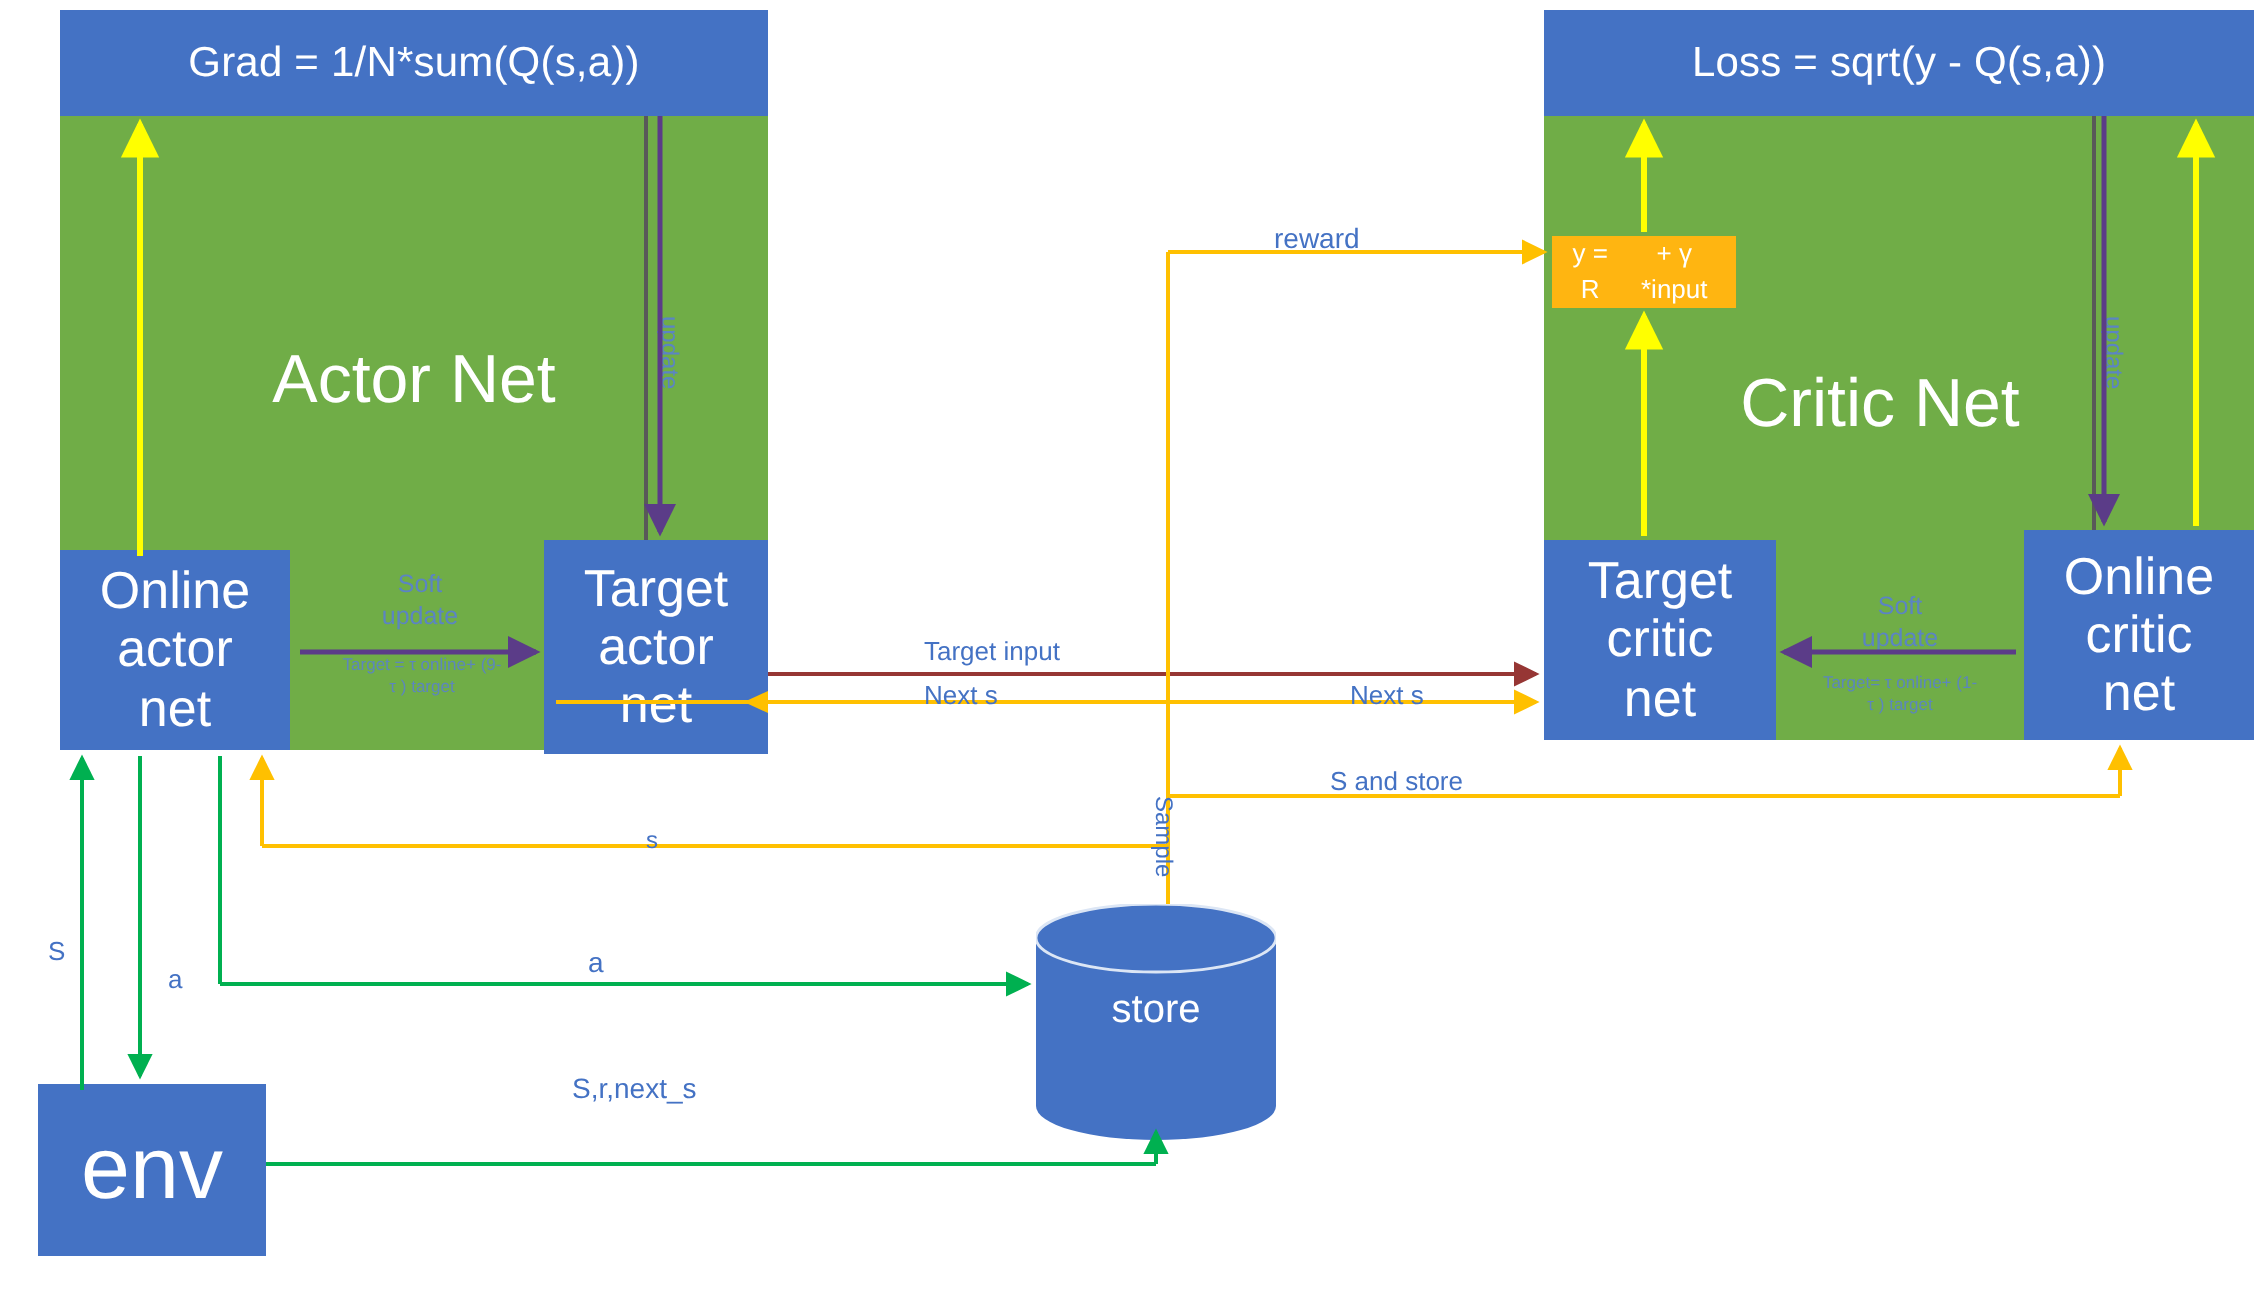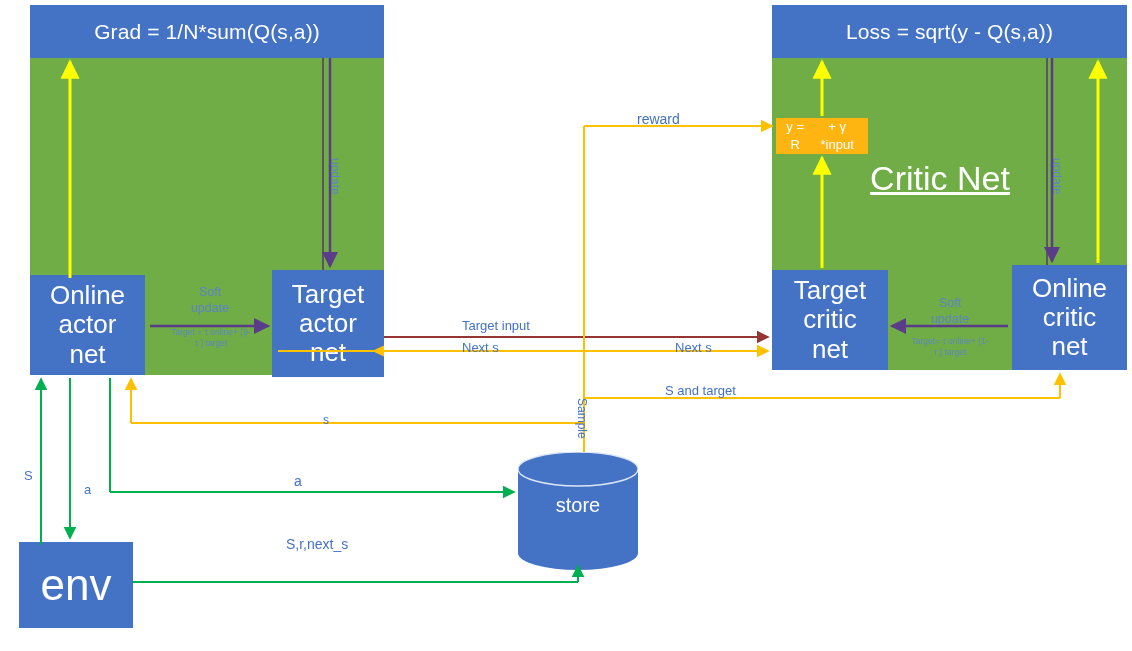--- a/index.html
+++ b/index.html
@@ -32,20 +32,21 @@
 </style>
 </head>
 <body>
 
 <div id="canvas">
 
   <div class="box blue hdr" style="left:30px;top:5px;width:354px;height:53px;">Grad = 1/N*sum(Q(s,a))</div>
 
   <div class="box green" style="left:30px;top:58px;width:354px;height:317px;"></div>
 
+  <div class="box bignet" style="left:30px;top:150px;width:354px;height:80px;">Actor Net</div>
 
   <div style="position:absolute;left:322px;top:58px;width:2px;height:317px;background:#595959;"></div>
 
   <div class="vlabel" style="left:328px;top:158px;">update</div>
 
   <div class="box blue netbox" style="left:30px;top:275px;width:115px;height:100px;">
     <span>Online</span>
     <span>actor</span>
     <span>net</span>
   </div>
@@ -63,21 +64,21 @@
 
   <div class="softform" style="left:152px;top:327px;width:118px;">
     <div>Target = τ online+ (9-</div>
     <div>τ ) target</div>
   </div>
 
   <div class="box blue hdr" style="left:772px;top:5px;width:355px;height:53px;">Loss = sqrt(y - Q(s,a))</div>
 
   <div class="box green" style="left:772px;top:58px;width:355px;height:312px;"></div>
 
-  <div class="box bignet" style="left:790px;top:138px;width:300px;height:80px;text-decoration:underline;">Critic Net</div>
+  <div class="box bignet" style="left:790px;top:162px;width:300px;height:80px;">Critic Net</div>
 
   <div style="position:absolute;left:1046px;top:58px;width:2px;height:312px;background:#595959;"></div>
 
   <div class="vlabel" style="left:1050px;top:158px;">update</div>
 
   <div class="box orange orangebox" style="left:776px;top:118px;width:92px;height:36px;">
     <span>y = R</span>
     <span>+ γ *input</span>
   </div>
 
@@ -179,21 +180,21 @@
   </svg>
 
   <div class="elabel big" style="left:637px;top:92px;margin-top:19px;">reward</div>
 
   <div class="elabel" style="left:462px;top:318px;">Target input</div>
 
   <div class="elabel" style="left:462px;top:340px;">Next s</div>
 
   <div class="elabel" style="left:675px;top:340px;">Next s</div>
 
-  <div class="elabel" style="left:665px;top:383px;">S and target</div>
+  <div class="elabel" style="left:665px;top:383px;">S and store</div>
 
   <div class="elabel sm" style="left:323px;top:413px;">s</div>
 
   <div style="position:absolute;left:575px;top:398px;color:#4472C4;font-size:12px;
               writing-mode:vertical-rl;text-orientation:mixed;">Sample</div>
 
   <div class="elabel" style="left:24px;top:468px;">S</div>
 
   <div class="elabel" style="left:84px;top:482px;">a</div>
 

